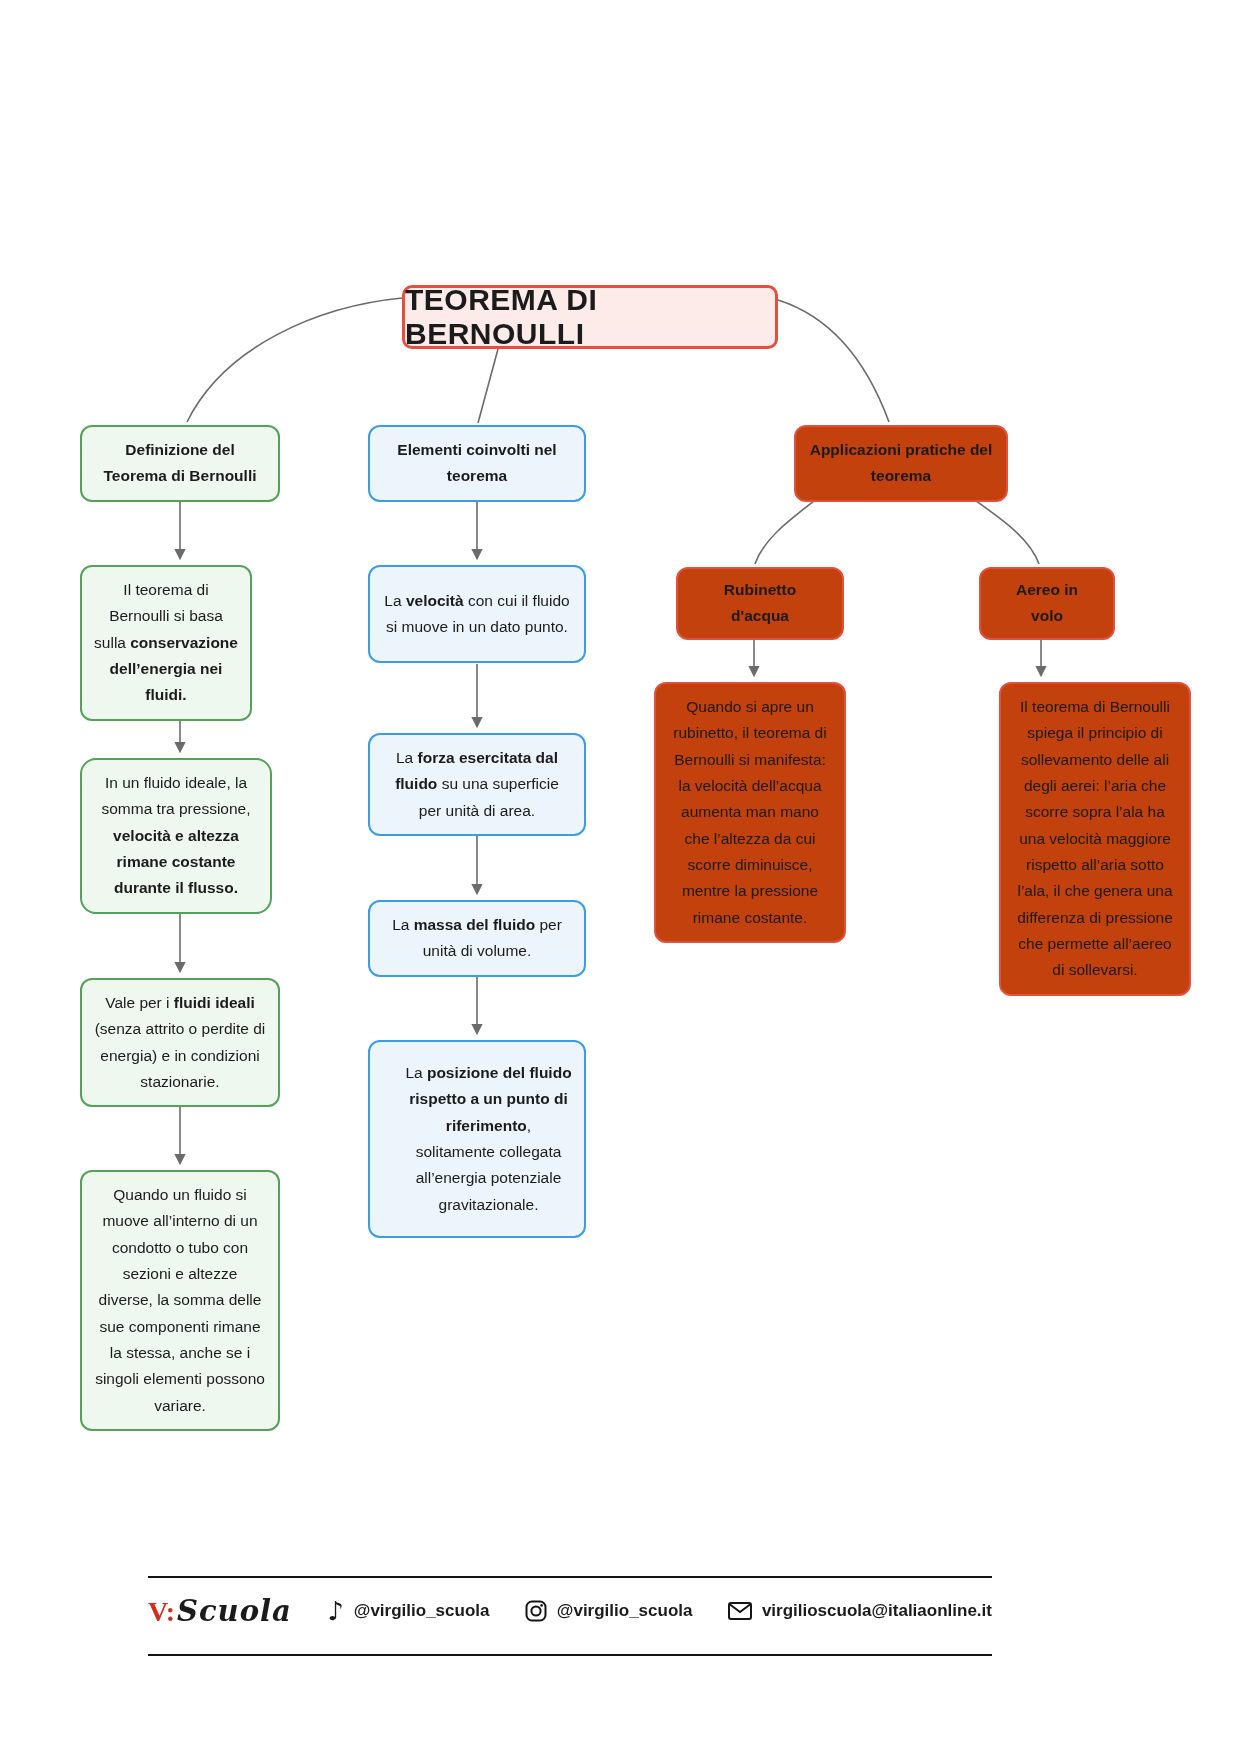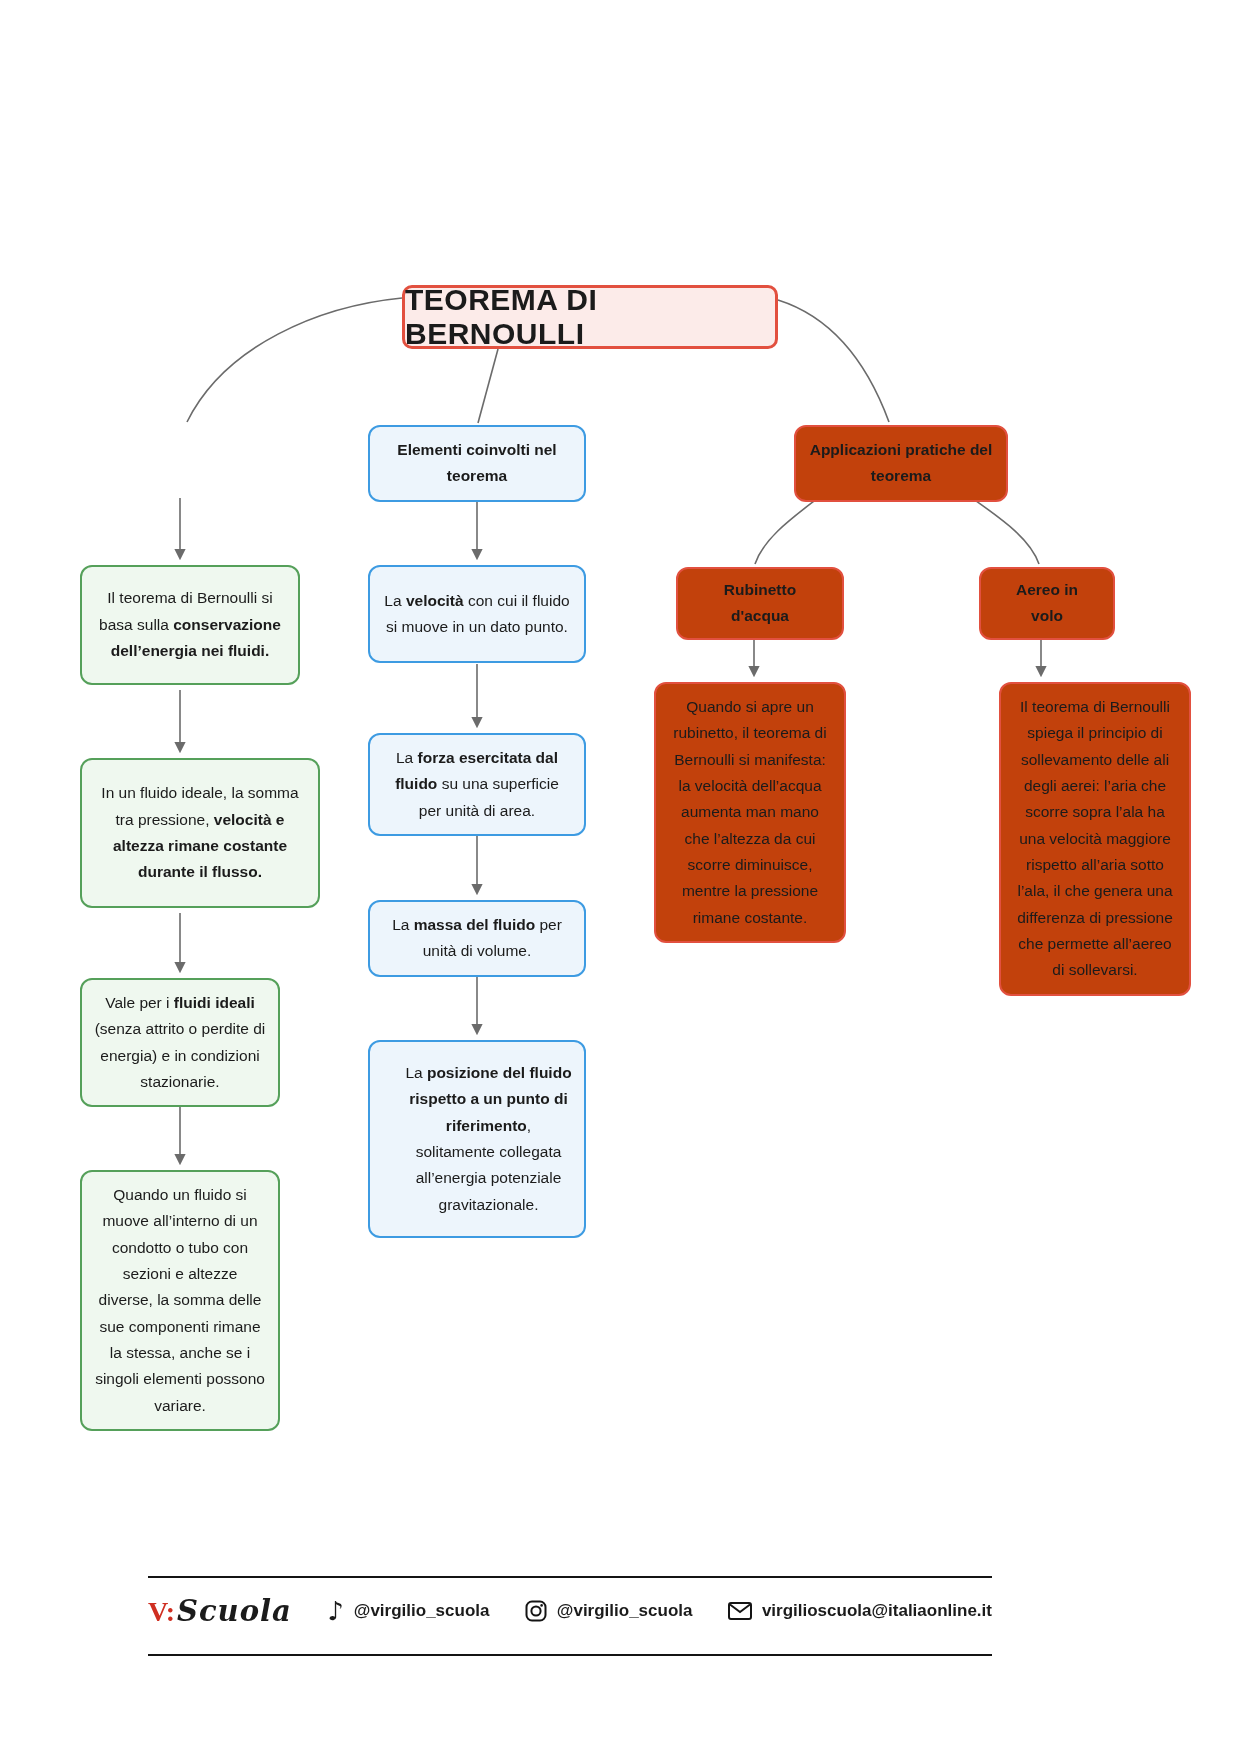--- a/index.html
+++ b/index.html
@@ -35,22 +35,22 @@
     padding:10px 12px;font-size:15.5px;line-height:1.7;
   }
   .box .b{font-weight:bold;}
   .hdr{font-weight:bold;}
   .green{border:2.5px solid var(--green);background:#eff8ef;}
   .blue{border:2.5px solid var(--blue);background:#edf5fc;}
   .red{border:2.5px solid var(--red);background:#c2410c;margin-left:6px;}
 
   
   .def-hdr{left:80px;top:425px;width:200px;min-height:72px;}
-  .def-1{left:80px;top:565px;width:220px;min-height:120px;}
-  .def-2{left:80px;top:758px;width:240px;min-height:150px;}
+  .def-1{left:80px;top:565px;width:172px;min-height:120px;}
+  .def-2{left:80px;top:758px;width:192px;min-height:150px;border-radius:16px;}
   .def-3{left:80px;top:978px;width:200px;min-height:120px;}
   .def-4{left:80px;top:1170px;width:200px;min-height:240px;}
 
   
   .ele-hdr{left:368px;top:425px;width:218px;min-height:72px;}
   .ele-1{left:368px;top:565px;width:218px;min-height:98px;}
   .ele-2{left:368px;top:733px;width:218px;min-height:98px;}
   .ele-3{left:368px;top:900px;width:218px;min-height:70px;}
   .ele-4{left:368px;top:1040px;width:218px;min-height:198px;padding-left:35px;}
 
@@ -108,20 +108,21 @@
       <line x1="477" y1="832" x2="477" y2="893" marker-end="url(#arrow)"></line>
       <line x1="477" y1="971" x2="477" y2="1033" marker-end="url(#arrow)"></line>
 
       <line x1="754" y1="614" x2="754" y2="675" marker-end="url(#arrow)"></line>
       <line x1="1041" y1="614" x2="1041" y2="675" marker-end="url(#arrow)"></line>
     </g>
   </svg>
 
   <div class="title-box">TEOREMA DI BERNOULLI</div>
 
+  <div class="box green hdr def-hdr">Definizione del Teorema di Bernoulli</div>
   <div class="box green def-1">
       <div><span>Il teorema di Bernoulli si basa sulla </span><span class="b">conservazione dell’energia nei fluidi.</span></div>
     </div>
   <div class="box green def-2">
       <div><span>In un fluido ideale, la somma tra pressione, </span><span class="b">velocità e altezza rimane costante durante il flusso.</span></div>
     </div>
   <div class="box green def-3">
       <div><span>Vale per i </span><span class="b">fluidi ideali</span><span> (senza attrito o perdite di energia) e in condizioni stazionarie.</span></div>
     </div>
   <div class="box green def-4">

